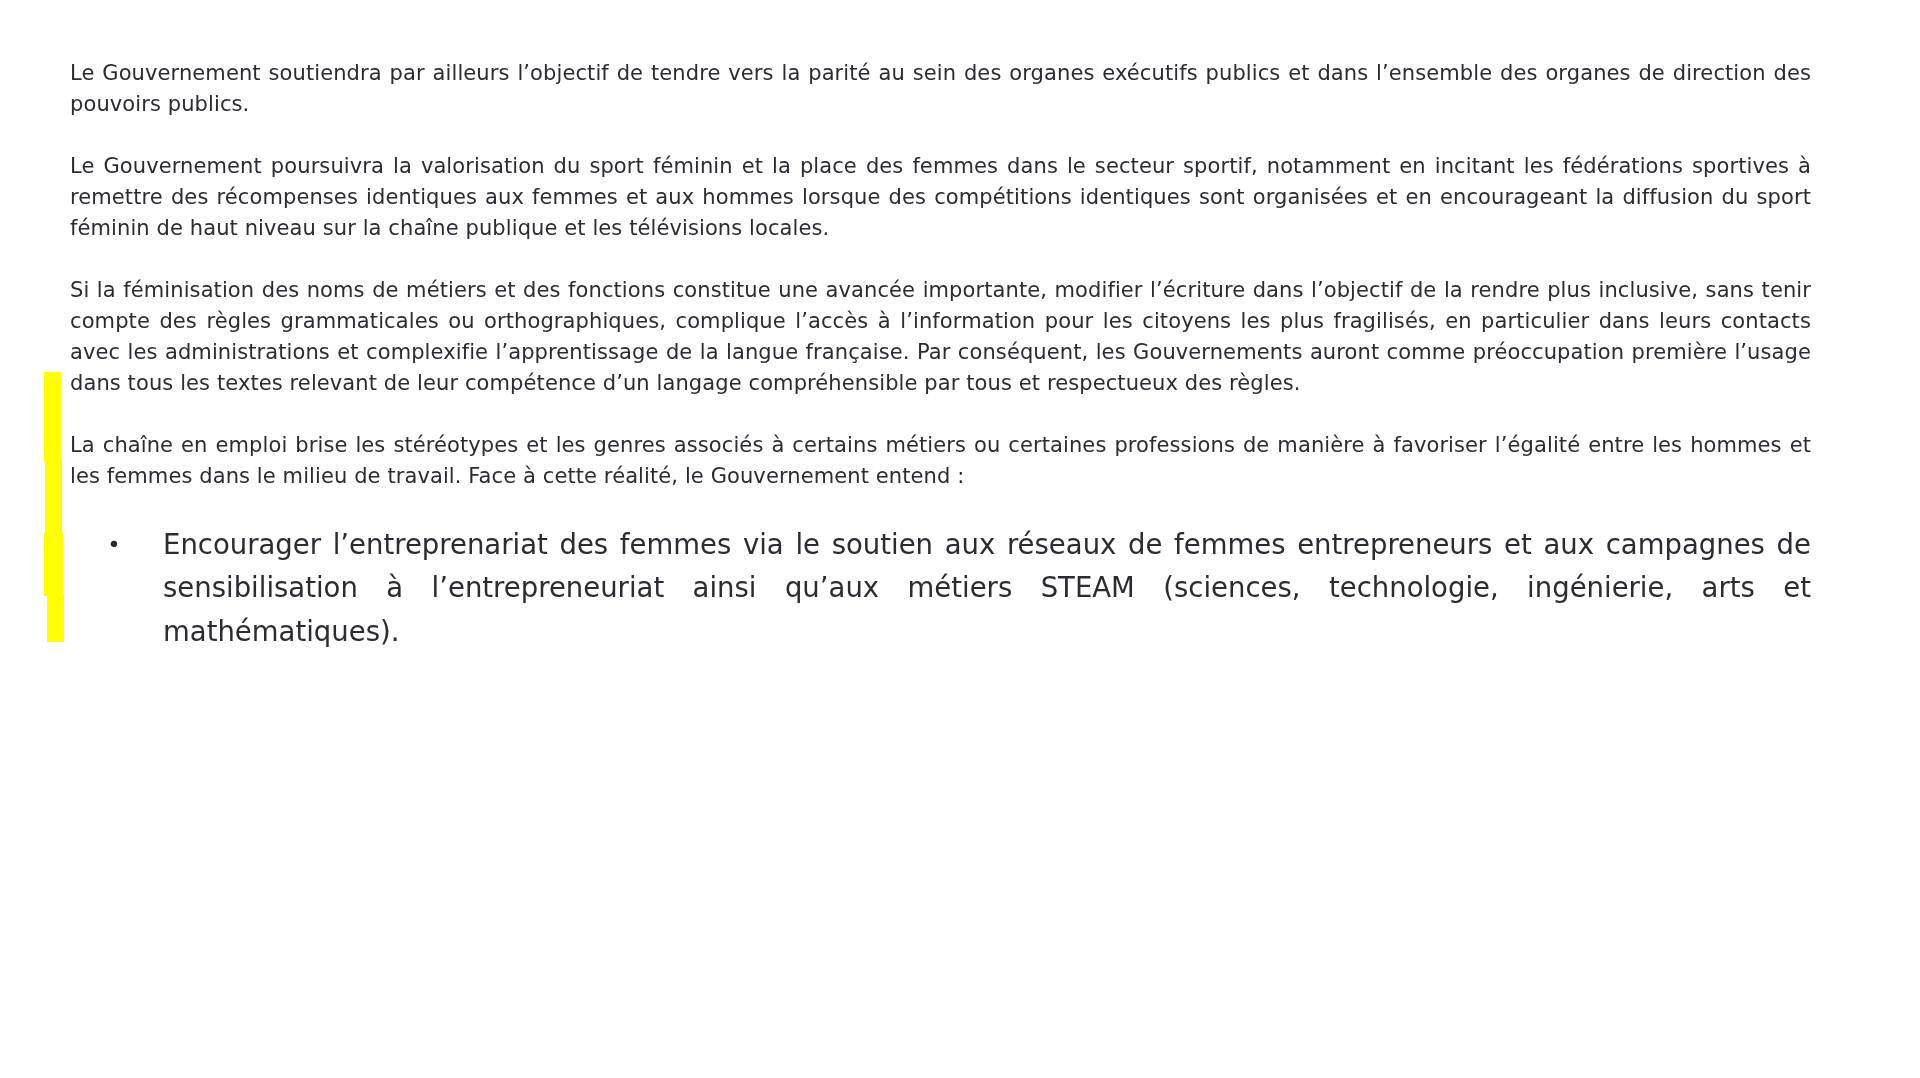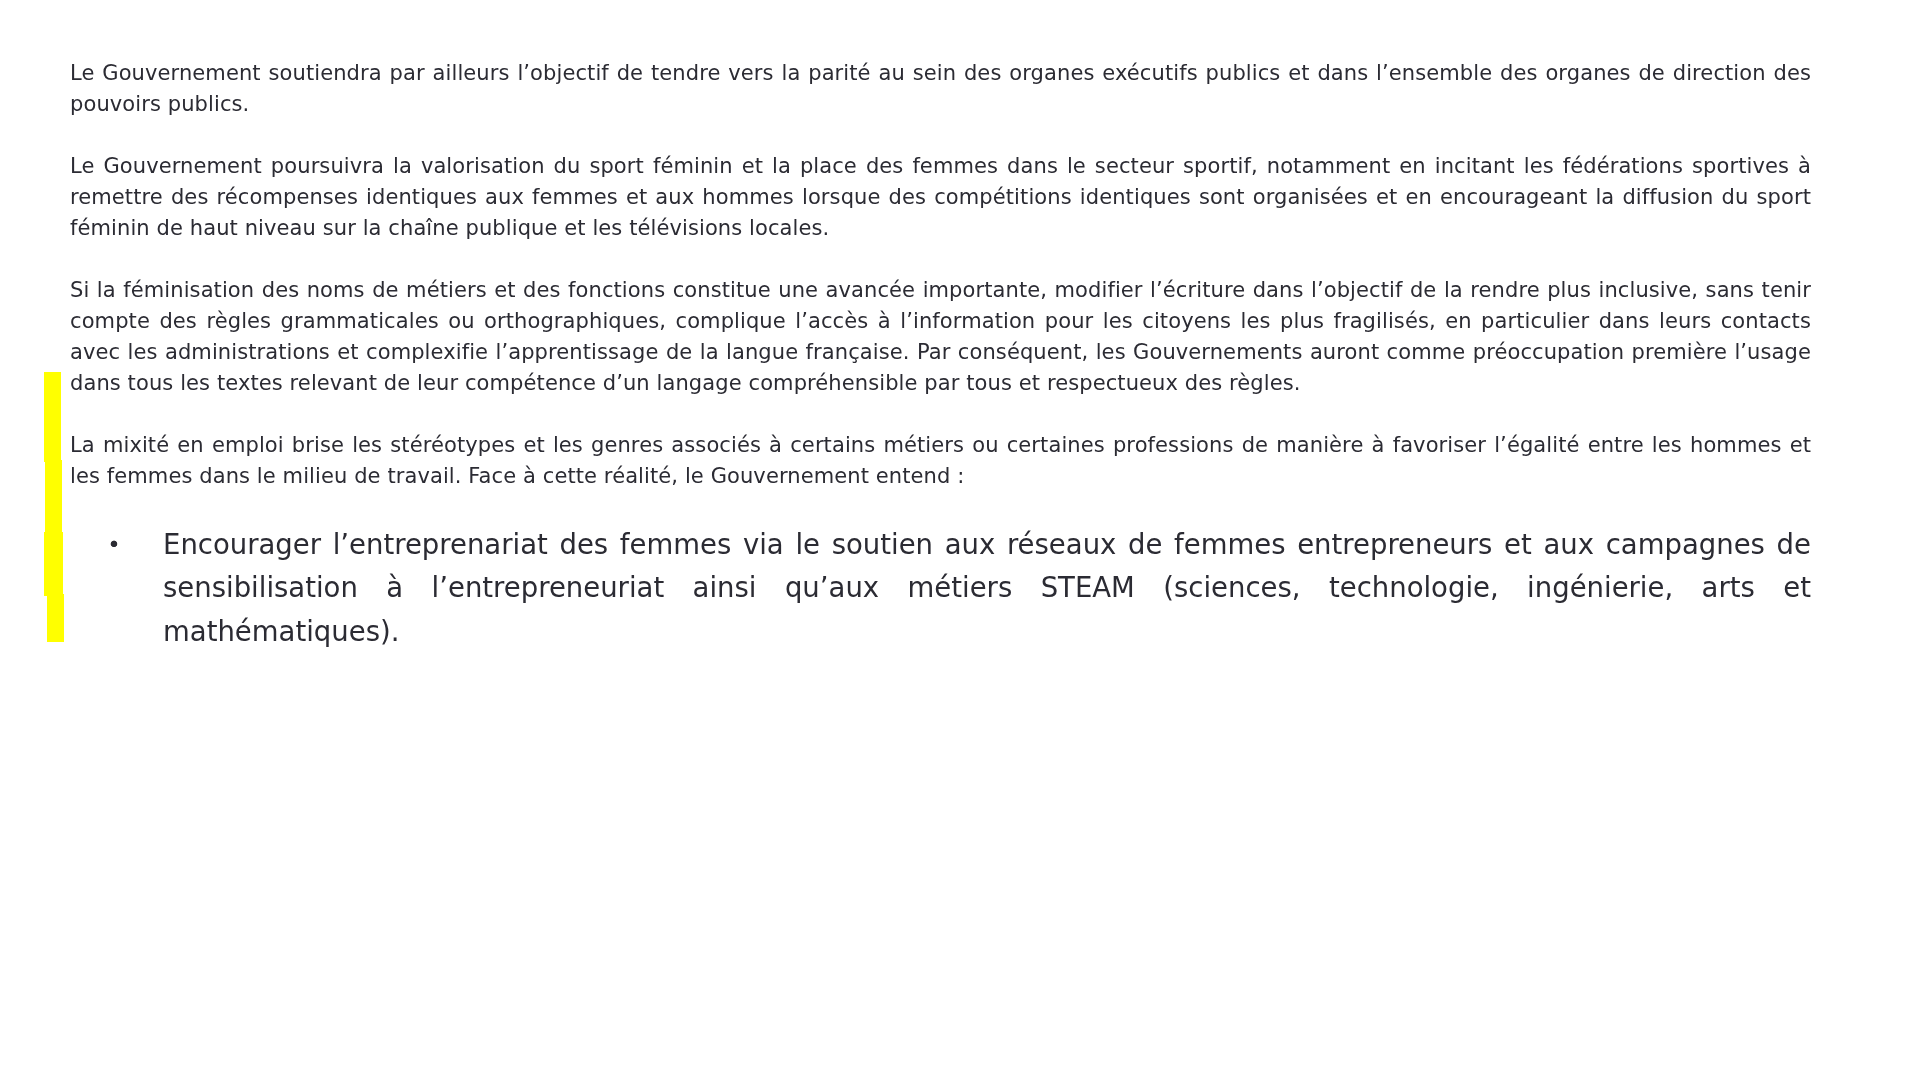--- a/index.html
+++ b/index.html
@@ -61,21 +61,21 @@
 
 <div class="highlight" style="left:44px; top:372px; width:17px; height:90px;"></div>
 <div class="highlight" style="left:45px; top:460px; width:17px; height:74px;"></div>
 <div class="highlight" style="left:44px; top:532px; width:19px; height:64px;"></div>
 <div class="highlight" style="left:47px; top:594px; width:17px; height:48px;"></div>
 
 <main class="page">
   <p class="para">Le Gouvernement soutiendra par ailleurs l’objectif de tendre vers la parité au sein des organes exécutifs publics et dans l’ensemble des organes de direction des pouvoirs publics.</p>
   <p class="para">Le Gouvernement poursuivra la valorisation du sport féminin et la place des femmes dans le secteur sportif, notamment en incitant les fédérations sportives à remettre des récompenses identiques aux femmes et aux hommes lorsque des compétitions identiques sont organisées et en encourageant la diffusion du sport féminin de haut niveau sur la chaîne publique et les télévisions locales.</p>
   <p class="para">Si la féminisation des noms de métiers et des fonctions constitue une avancée importante, modifier l’écriture dans l’objectif de la rendre plus inclusive, sans tenir compte des règles grammaticales ou orthographiques, complique l’accès à l’information pour les citoyens les plus fragilisés, en particulier dans leurs contacts avec les administrations et complexifie l’apprentissage de la langue française. Par conséquent, les Gouvernements auront comme préoccupation première l’usage dans tous les textes relevant de leur compétence d’un langage compréhensible par tous et respectueux des règles.</p>
-  <p class="para">La mixité en emploi brise les stéréotypes et les genres associés à certains métiers ou certaines professions de manière à favoriser l’égalité entre les hommes et les femmes dans le milieu de travail. Face à cette réalité, le Gouvernement entend :</p>
+  <p class="para">La chaîne en emploi brise les stéréotypes et les genres associés à certains métiers ou certaines professions de manière à favoriser l’égalité entre les hommes et les femmes dans le milieu de travail. Face à cette réalité, le Gouvernement entend :</p>
 
   <ul class="bullets">
     <li class="bullet-item">
       <span class="bullet-dot">•</span>
     </li>
     <li class="bullet-item">
       <span class="bullet-dot">•</span>
       <span>Encourager l’entreprenariat des femmes via le soutien aux réseaux de femmes entrepreneurs et aux campagnes de sensibilisation à l’entrepreneuriat ainsi qu’aux métiers STEAM (sciences, technologie, ingénierie, arts et mathématiques).</span>
     </li>
   </ul>

